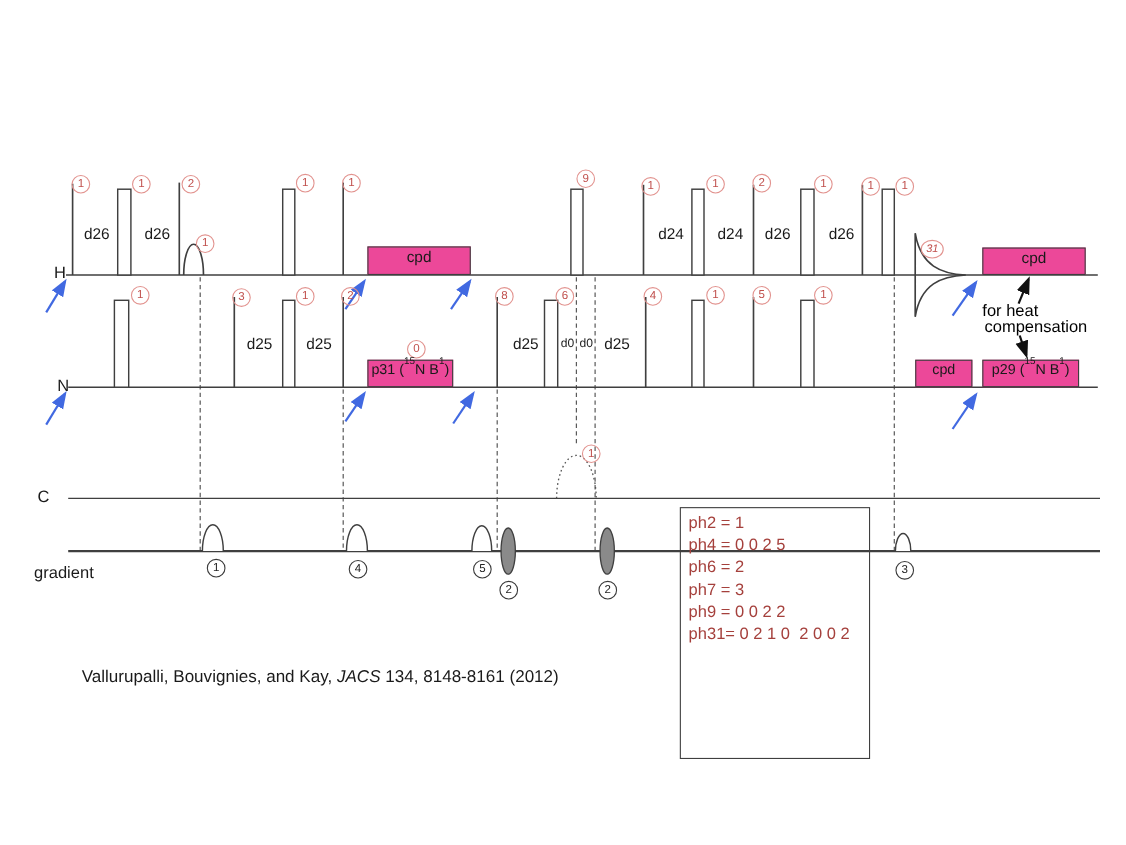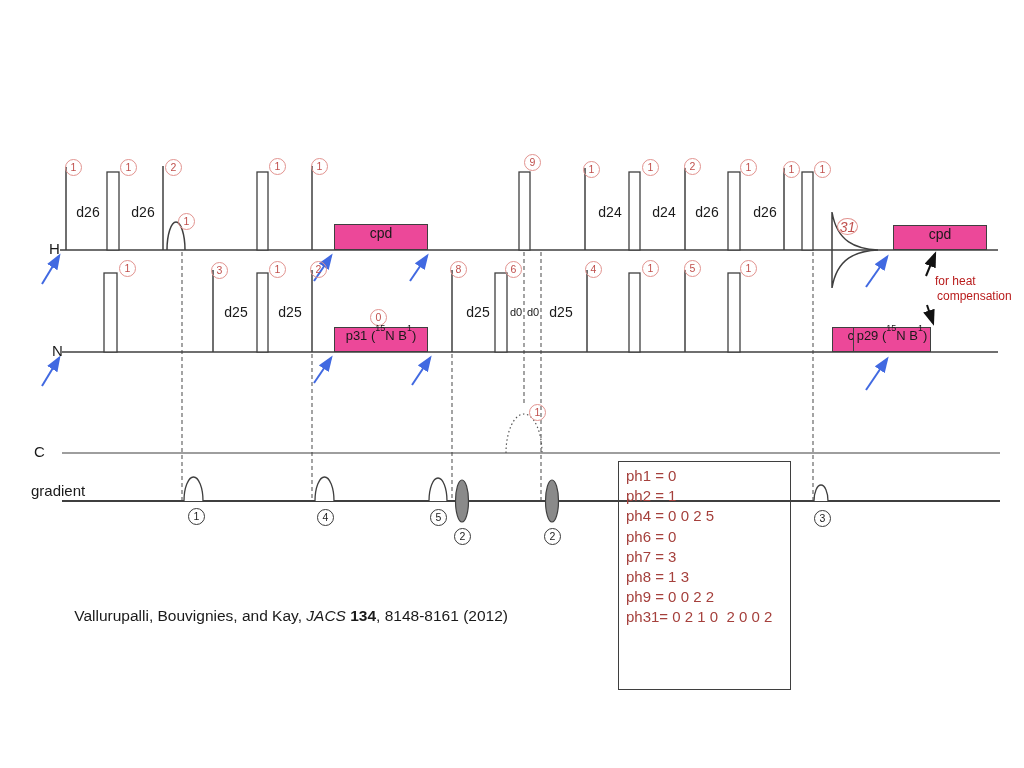--- a/index.html
+++ b/index.html
@@ -19,43 +19,43 @@
   .ka{stroke:#111;stroke-width:2;}
   .mb{fill:var(--arrow-blue);}
   .mk{fill:#111;}
 
   
   .circ{position:absolute;width:17px;height:17px;border-radius:50%;display:flex;
         align-items:center;justify-content:center;font-size:10.5px;line-height:1;
         box-sizing:border-box;background:transparent;}
   .circ.r{border:1.3px solid var(--circle-red-border);color:var(--circle-red-text);}
   .circ.k{border:1.3px solid var(--circle-black);color:#222;}
-  .circ.w31{width:21px;font-size:14px;font-style:italic;}
+  .circ.w31{width:21px;font-size:10px;font-style:italic;}
 
   .dlabel{position:absolute;width:40px;text-align:center;font-size:14px;color:#1a1a1a;}
   .dsmall{position:absolute;width:20px;text-align:center;font-size:11px;color:#1a1a1a;}
   .chlabel{position:absolute;font-size:15px;color:#1a1a1a;}
 
   .box{position:absolute;box-sizing:border-box;border:1.4px solid var(--line);background:#ec4899;
        display:flex;justify-content:center;font-size:14px;white-space:pre;}
   .box sup{font-size:9px;line-height:0;}
   .box sub{font-size:9px;line-height:0;}
   .box.small{font-size:13px;}
 
   #title{position:absolute;left:264px;top:30px;font-size:30px;color:#111;letter-spacing:0.5px;}
 
   #phase-box{position:absolute;left:618px;top:461px;width:173px;height:229px;box-sizing:border-box;
              border:1.5px solid var(--line);padding:4px 0 0 7px;background:transparent;}
   .ph-line{font-size:15px;line-height:20.2px;color:var(--phase-text);white-space:pre;}
 
   #citation{position:absolute;left:57px;top:589px;font-size:15.5px;color:#1a1a1a;white-space:pre;}
   #citation .it{font-style:italic;margin-top:48px;}
-  #citation .bd{font-weight:bold;}
-
-  .heat{position:absolute;font-size:12px;color:#b91c1c;margin-left:42px;}
+  #citation .bd{font-weight:normal;}
+
+  .heat{position:absolute;font-size:15px;color:#000000;}
 </style>
 </head>
 <body>
 
 <div id="canvas">
 
   <svg width="1024" height="768" viewBox="0 0 1024 768">
     <defs>
       <marker id="mb" markerWidth="9" markerHeight="8" refX="6.5" refY="3" orient="auto">
         <path class="mb" d="M0,0 L8,3 L0,6 Z"></path>
@@ -136,21 +136,21 @@
     <g>
       <line class="ka" x1="926" y1="276" x2="935" y2="254" marker-end="url(#mk)"></line>
       <line class="ka" x1="927" y1="305" x2="933" y2="323" marker-end="url(#mk)"></line>
     </g>
   </svg>
 
 
   <span class="chlabel" style="left:49px;top:240px">H</span>
   <span class="chlabel" style="left:52px;top:342px">N</span>
   <span class="chlabel" style="left:34px;top:443px">C</span>
-  <span class="chlabel" style="left:31px;top:482px">gradient</span>
+  <span class="chlabel" style="left:31px;top:512px">gradient</span>
 
   <span class="circ r" style="left:65px;top:159px">1</span>
   <span class="circ r" style="left:120px;top:159px">1</span>
   <span class="circ r" style="left:165px;top:159px">2</span>
   <span class="circ r" style="left:178px;top:213px">1</span>
   <span class="circ r" style="left:269px;top:158px">1</span>
   <span class="circ r" style="left:311px;top:158px">1</span>
   <span class="circ r" style="left:524px;top:154px">9</span>
   <span class="circ r" style="left:583px;top:161px">1</span>
   <span class="circ r" style="left:642px;top:159px">1</span>
@@ -194,40 +194,38 @@
   <span class="dsmall" style="left:506px;top:306px">d0</span>
   <span class="dsmall" style="left:523px;top:306px">d0</span>
   <span class="dlabel" style="left:541px;top:304px">d25</span>
 
   <div class="box" style="left:334px;top:224px;width:94px;height:26px">
     <span>cpd</span>
   </div>
   <div class="box" style="left:893px;top:225px;width:94px;height:25px">
     <span>cpd</span>
   </div>
-  <div class="box small" style="left:334px;top:327px;width:94px;height:25px">
+  <div class="box small" style="left:334px;top:327px;width:78px;height:25px">
     <span>p31 (</span><sup>15</sup><span>N B</span><sub>1</sub><span>)</span>
   </div>
   <div class="box small" style="left:832px;top:327px;width:52px;height:25px">
     <span>cpd</span>
   </div>
-  <div class="box small" style="left:853px;top:327px;width:78px;height:25px">
+  <div class="box small" style="left:893px;top:327px;width:88px;height:25px">
     <span>p29 (</span><sup>15</sup><span>N B</span><sub>1</sub><span>)</span>
   </div>
 
   <div class="heat" style="left:893px;top:274px">for heat</div>
   <div class="heat" style="left:895px;top:289px">compensation</div>
 
   <div id="phase-box">
-    <div class="ph-line">ph1 = 0</div>
     <div class="ph-line">ph2 = 1</div>
     <div class="ph-line">ph4 = 0 0 2 5</div>
-    <div class="ph-line">ph6 = 0</div>
+    <div class="ph-line">ph6 = 2</div>
     <div class="ph-line">ph7 = 3</div>
-    <div class="ph-line">ph8 = 1 3</div>
     <div class="ph-line">ph9 = 0 0 2 2</div>
     <div class="ph-line">ph31= 0 2 1 0  2 0 0 2</div>
   </div>
 
   <div id="citation" class="cite">
     <span>Vallurupalli, Bouvignies, and Kay, </span><span class="it">JACS </span><span class="bd">134</span><span>, 8148-8161 (2012)</span>
   </div>
 
 </div>
 

